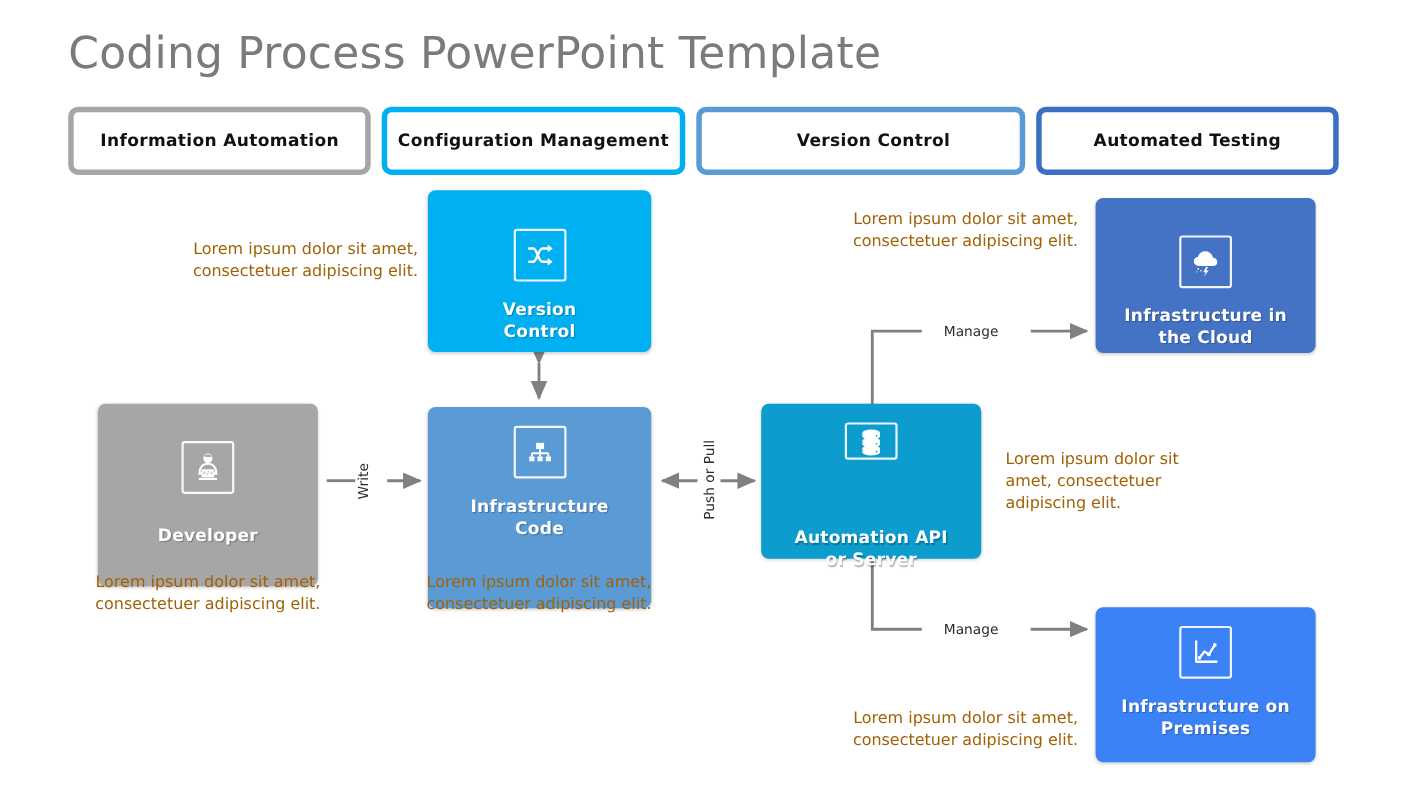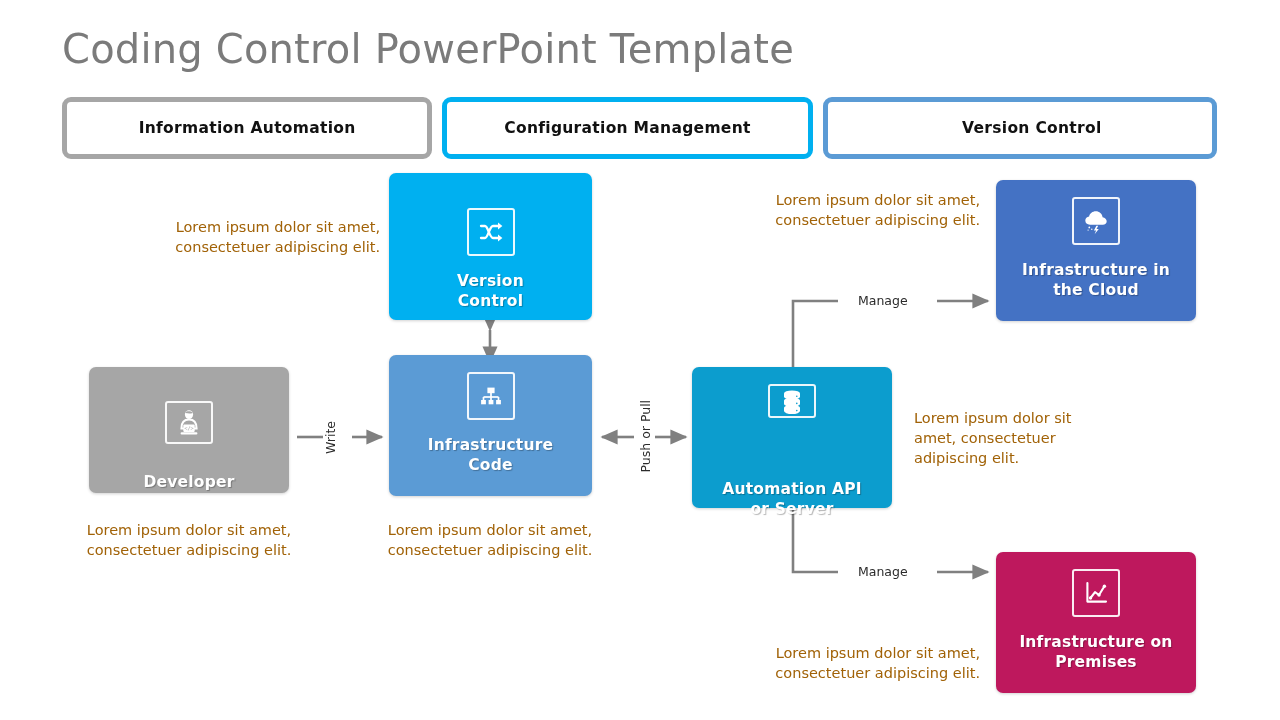--- a/index.html
+++ b/index.html
@@ -118,36 +118,39 @@
     position: absolute;
     left: 0; top: 0;
     width: 1280px;
     height: 720px;
     pointer-events: none;
   }
 </style>
 </head>
 <body>
 
-<div id="page-title">Coding Control PowerPoint Template</div>
+<div id="page-title">Coding Process PowerPoint Template</div>
 
 <div id="tab-bar">
 
   <div class="tab" style="border-color:#A6A6A6;align-items:center;">
     <span class="tab-label">Information Automation</span>
   </div>
 
   <div class="tab" style="border-color:#00B0F0;">
     <span class="tab-label">Configuration Management</span>
   </div>
 
   <div class="tab" style="border-color:#5B9BD5;padding-left:24px;">
     <span class="tab-label">Version Control</span>
   </div>
 
+  <div class="tab" style="border-color:#3B6FC4;">
+    <span class="tab-label">Automated Testing</span>
+  </div>
 
 
 </div>
 
 <svg id="connectors" viewBox="0 0 1280 720" xmlns="http://www.w3.org/2000/svg">
   <defs>
     <marker id="ah" markerWidth="7" markerHeight="7" refX="6" refY="3.5" orient="auto" markerUnits="strokeWidth">
       <path d="M0,0.6 L6.6,3.5 L0,6.4 z" fill="#808080"></path>
     </marker>
   </defs>
@@ -182,35 +185,35 @@
         <path d="M5 9 H9 C12 9 13.5 21 17 21 H23"></path>
         <path d="M5 21 H9 C12 21 13.5 9 17 9 H23"></path>
       </g>
       <path d="M22 5.6 L26.4 9 L22 12.4 z" fill="#ffffff"></path>
       <path d="M22 17.6 L26.4 21 L22 24.4 z" fill="#ffffff"></path>
     </svg>
   </div>
   <div class="node-label" style="margin-top:16px;">Version<br>Control</div>
 </div>
 
-<div class="node" style="left:89px; top:367px; width:200px; height:126px; background:#A6A6A6; padding-top:34px;">
+<div class="node" style="left:89px; top:367px; width:200px; height:166px; background:#A6A6A6; padding-top:34px;">
   <div class="node-icon">
     <svg width="30" height="30" viewBox="0 0 30 30">
       <ellipse cx="15" cy="6.6" rx="4.1" ry="4.4" fill="#ffffff"></ellipse>
       <path d="M11.3 4.6 C12 2.6 18 2.6 18.7 4.9 C17 5.6 12.7 5.8 11.3 4.6 z" fill="#A6A6A6"></path>
       <path d="M7.4 20.5 C7.4 14.6 10.4 11.6 15 11.6 C19.6 11.6 22.6 14.6 22.6 20.5 z" fill="none" stroke="#ffffff" stroke-width="2"></path>
       <rect x="9.3" y="16.6" width="11.4" height="7.3" rx="0.8" fill="#ffffff"></rect>
       <text x="15" y="22.2" font-family="DejaVu Sans Mono, monospace" font-size="5.3" fill="#A6A6A6" text-anchor="middle">&lt;/&gt;</text>
       <rect x="6.6" y="24.3" width="16.8" height="2.1" rx="1" fill="#ffffff"></rect>
     </svg>
   </div>
   <div class="node-label" style="margin-top:29px;">Developer</div>
 </div>
 
-<div class="node" style="left:389px; top:355px; width:203px; height:141px; background:#5B9BD5; padding-top:17px;">
+<div class="node" style="left:389px; top:370px; width:203px; height:183px; background:#5B9BD5; padding-top:17px;">
   <div class="node-icon">
     <svg width="30" height="30" viewBox="0 0 30 30">
       <g fill="none" stroke="#ffffff" stroke-width="1.7">
         <path d="M15 12 V16"></path>
         <path d="M7.5 16 H22.5"></path>
         <path d="M7.5 16 V19"></path>
         <path d="M15 16 V19"></path>
         <path d="M22.5 16 V19"></path>
       </g>
       <rect x="11.4" y="6.6" width="7.2" height="5.6" fill="#ffffff"></rect>
@@ -236,38 +239,38 @@
       <g fill="#0C9DCE">
         <circle cx="19.8" cy="10.2" r="0.78"></circle>
         <circle cx="19.8" cy="17.4" r="0.78"></circle>
         <circle cx="19.8" cy="24.6" r="0.78"></circle>
       </g>
     </svg>
   </div>
   <div class="node-label" style="margin-top:16px;">Automation API<br>or Server</div>
 </div>
 
-<div class="node" style="left:996px; top:180px; width:200px; height:141px; background:#4472C4; padding-top:17px;">
+<div class="node" style="left:996px; top:180px; width:200px; height:141px; background:#4472C4; padding-top:34px;">
   <div class="node-icon">
     <svg width="30" height="30" viewBox="0 0 30 30">
       <path d="M9 18.8 C6 18.8 4.3 16.9 4.3 14.6 C4.3 12.4 6 10.7 8.1 10.5
                C8.8 7.4 11.5 5.3 14.8 5.3 C18.3 5.3 21.2 7.9 21.6 11.2
                C24 11.5 25.7 13.3 25.7 15.3 C25.7 17.3 24.1 18.8 21.8 18.8 z" fill="#ffffff"></path>
       <path d="M15.4 19.8 L12.9 24.6 L15.1 24.6 L13.6 28.2 L17.8 23 L15.5 23 L17.2 19.8 z" fill="#ffffff"></path>
       <g fill="#ffffff">
         <circle cx="8.3" cy="21.4" r="0.85"></circle>
         <circle cx="10.8" cy="23.2" r="0.7"></circle>
         <circle cx="7.1" cy="24.1" r="0.6"></circle>
       </g>
     </svg>
   </div>
   <div class="node-label" style="margin-top:16px;">Infrastructure in<br>the Cloud</div>
 </div>
 
-<div class="node" style="left:996px; top:552px; width:200px; height:141px; background:#be185d; padding-top:17px;">
+<div class="node" style="left:996px; top:552px; width:200px; height:141px; background:#3b82f6; padding-top:17px;">
   <div class="node-icon">
     <svg width="30" height="30" viewBox="0 0 30 30">
       <path d="M6.4 5 V23.6 H25" fill="none" stroke="#ffffff" stroke-width="2.1" stroke-linecap="round" stroke-linejoin="round"></path>
       <polyline points="9.5,20 14,14.2 18,17 23.4,8.3" fill="none" stroke="#ffffff" stroke-width="2.1" stroke-linecap="round" stroke-linejoin="round"></polyline>
       <circle cx="9.5" cy="20" r="1.7" fill="#ffffff"></circle>
       <circle cx="18" cy="17" r="1.7" fill="#ffffff"></circle>
       <circle cx="23.4" cy="8.3" r="1.7" fill="#ffffff"></circle>
     </svg>
   </div>
   <div class="node-label" style="margin-top:16px;">Infrastructure on<br>Premises</div>

